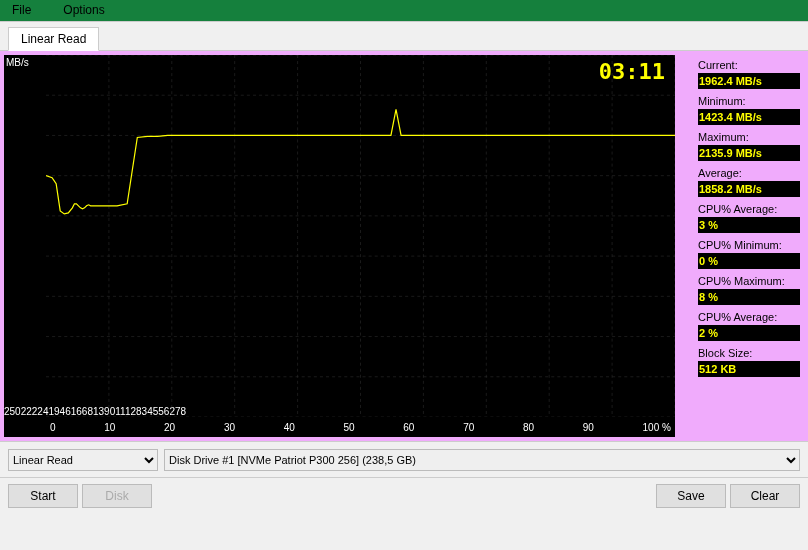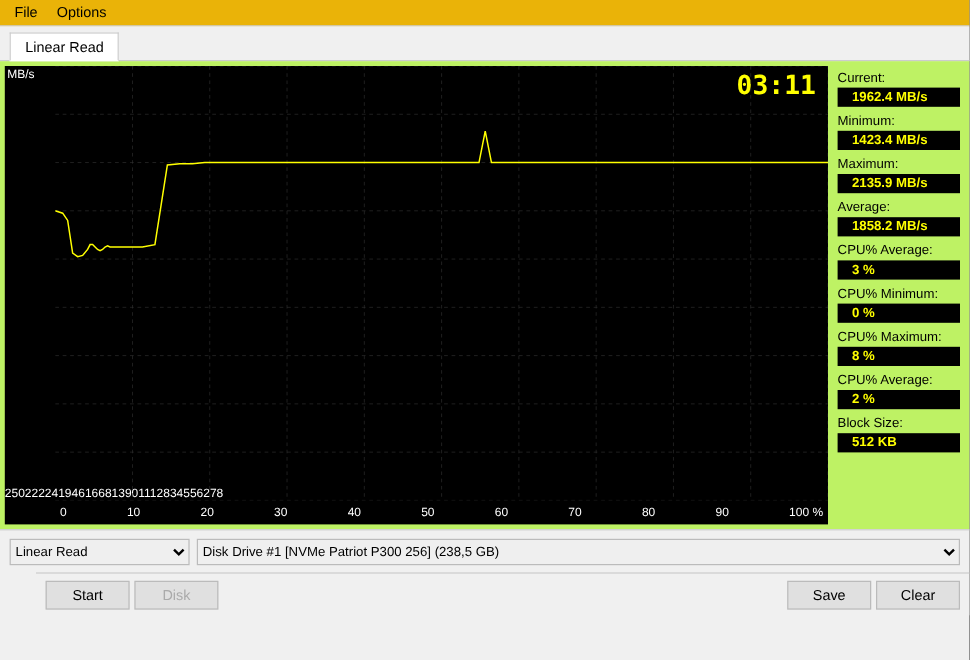--- a/index.html
+++ b/index.html
@@ -20,25 +20,26 @@
       width: 20px; height: 20px;
       background: #e0e0e0;
       border: 1px solid #bbb;
       cursor: pointer;
       font-size: 10px;
       display: flex; align-items: center; justify-content: center;
     }
     .title-btn.close { background: #c00; color: #fff; }
 
     .menu-bar {
-      background: #eab308;
+      background: #15803d;
       border-bottom: 1px solid #ccc;
       display: flex;
       padding: 2px 4px;
       height: 22px;
+      gap: 16px;
     }
     .menu-item {
       padding: 1px 8px;
       cursor: pointer;
       font-size: 12px;
     }
 
     .tab-bar {
       background: #f0f0f0;
       border-bottom: 1px solid #ccc;
@@ -52,22 +53,23 @@
       border-bottom: none;
       cursor: pointer;
       font-size: 12px;
       position: relative;
       top: 1px;
     }
     .tab.active { background: #fff; border-bottom: 1px solid #fff; z-index: 1; }
 
     .main-area {
       display: flex;
-      background: #bef264;
+      background: #f0abfc;
       height: 390px;
+      gap: 15px;
     }
 
     .chart-area {
       flex: 1;
       background: #000;
       margin: 4px;
       position: relative;
       overflow: hidden;
     }
 
@@ -138,21 +140,21 @@
     .stat-label {
       font-size: 11px;
       color: #000;
       margin-top: 4px;
     }
     .stat-value {
       background: #000;
       color: #ffff00;
       font-size: 11px;
       font-weight: bold;
-      padding: 2px 12px;
+      padding: 2px 1px;
       width: 100%;
     }
 
     .bottom-bar {
       background: #f0f0f0;
       border-top: 1px solid #ccc;
       padding: 4px 8px;
       display: flex;
       align-items: center;
       gap: 6px;
@@ -169,21 +171,20 @@
     .select-wide { flex: 1; }
 
     .bottom-buttons {
       background: #f0f0f0;
       padding: 4px 8px;
       display: flex;
       align-items: center;
       gap: 4px;
       height: 36px;
       border-top: 1px solid #ccc;
-      margin-left: 30px;
     }
 
     .btn {
       height: 24px;
       min-width: 70px;
       background: #e0e0e0;
       border: 1px solid #bbb;
       cursor: pointer;
       font-size: 12px;
       padding: 0 12px;

